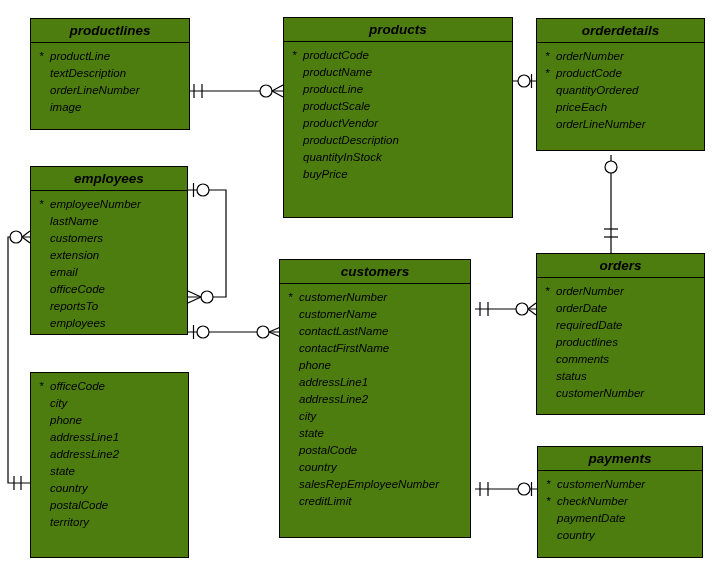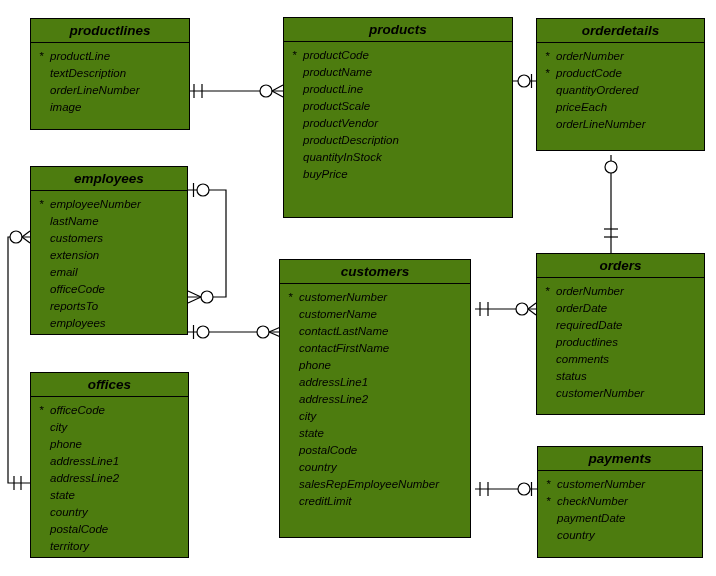--- a/index.html
+++ b/index.html
@@ -301,21 +301,20 @@
           <span>status</span>
         </div>
         <div class="frow">
           <span class="pk"></span>
           <span>customerNumber</span>
         </div>
       </div>
   </div>
 
   <div class="table" style="left:30px;top:372px;width:159px;height:186px">
-    <div class="th">offices</div>
     <div class="fields">
         <div class="frow">
           <span class="pk">*</span>
           <span>officeCode</span>
         </div>
         <div class="frow">
           <span class="pk"></span>
           <span>city</span>
         </div>
         <div class="frow">

